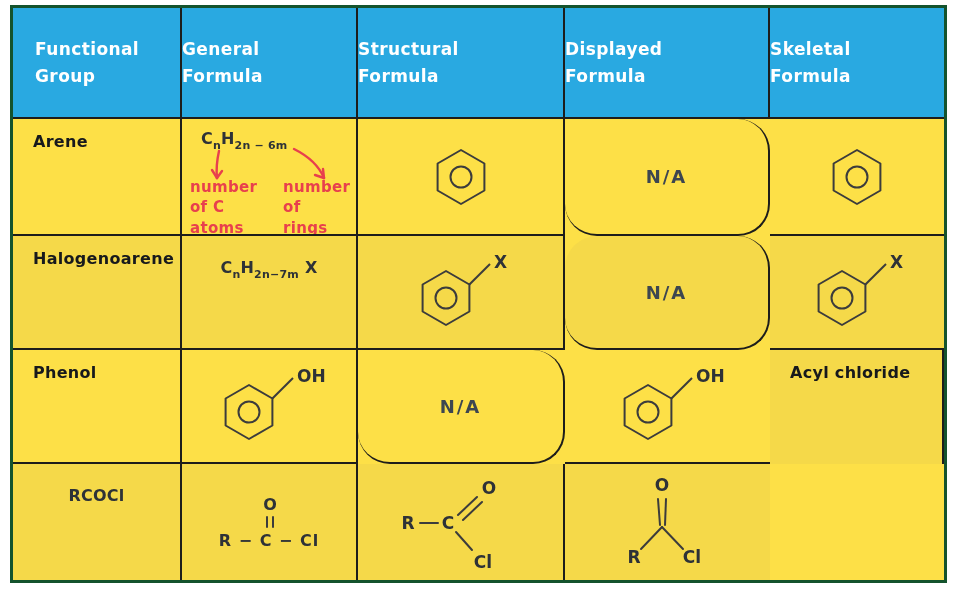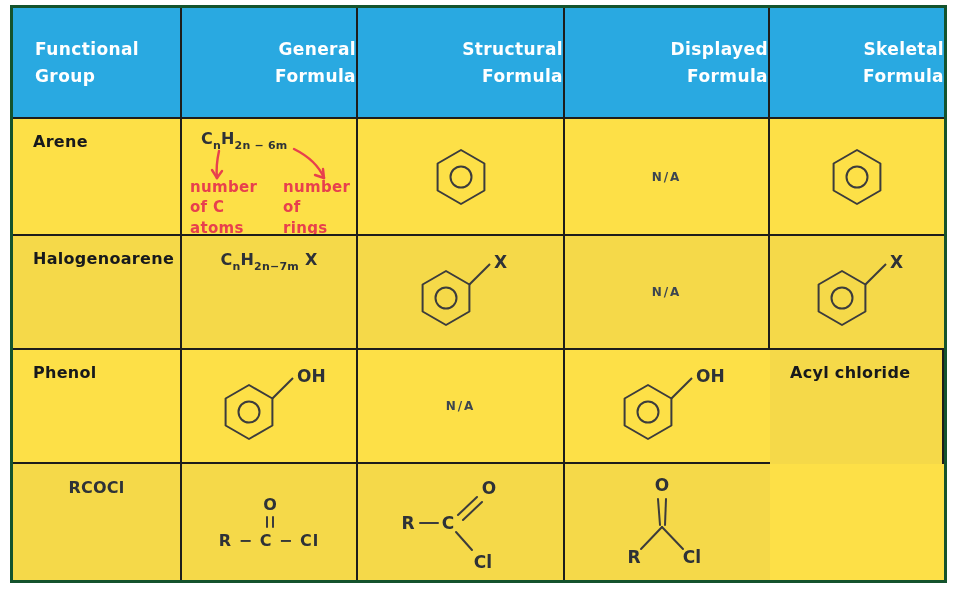--- a/index.html
+++ b/index.html
@@ -24,40 +24,40 @@
   }
   .cell.last-col { border-right:none; }
   .cell.last-row { border-bottom:none; }
   .cell.tint { background:rgba(100,104,116,0.05); }
 
   
   .hcell {
     background:#29a9e1; color:#ffffff;
     display:flex; flex-direction:column; justify-content:center;
     font-size:17px; font-weight:bold; line-height:1.55;
-    letter-spacing:0.4px; white-space:pre-line; text-align:right;
+    letter-spacing:0.4px; white-space:pre-line; text-align:left;
   }
   .hcell.first { text-align:left; padding-left:22px; }
 
   
   .group-cell {
     padding:13px 20px 0 20px; font-size:16px; font-weight:600;
     color:#17191c; letter-spacing:0.3px;
   }
   .formula-cell {
-    padding-top:14px; display:flex; justify-content:center;
+    padding-top:22px; display:flex; justify-content:center;
     font-size:16px; color:#2e3237; font-weight:600; letter-spacing:0.2px;
   }
   .formula-cell.arene { justify-content:flex-start; padding-left:19px; padding-top:8px; }
   .sub { font-size:11px; position:relative; top:5px; letter-spacing:0.2px; }
   .seg-gap { margin-left:6px; }
 
   .na-cell {
     display:flex; align-items:center; justify-content:center;
-    font-size:12px; color:#3d4650; letter-spacing:2px; font-weight:600;
+    font-size:18px; color:#3d4650; letter-spacing:2px; font-weight:600;border-radius:32px;
   }
   .struct-cell { display:flex; align-items:center; justify-content:center; }
 
   
   .annotation-arrows { position:absolute; left:0; top:26px; pointer-events:none; }
   .ann-text {
     position:absolute; top:58px; left:8px; right:2px;
     display:flex; color:#e8404d; font-size:15px; font-weight:700;
     line-height:1.35; white-space:pre-line; letter-spacing:0.3px;
   }

